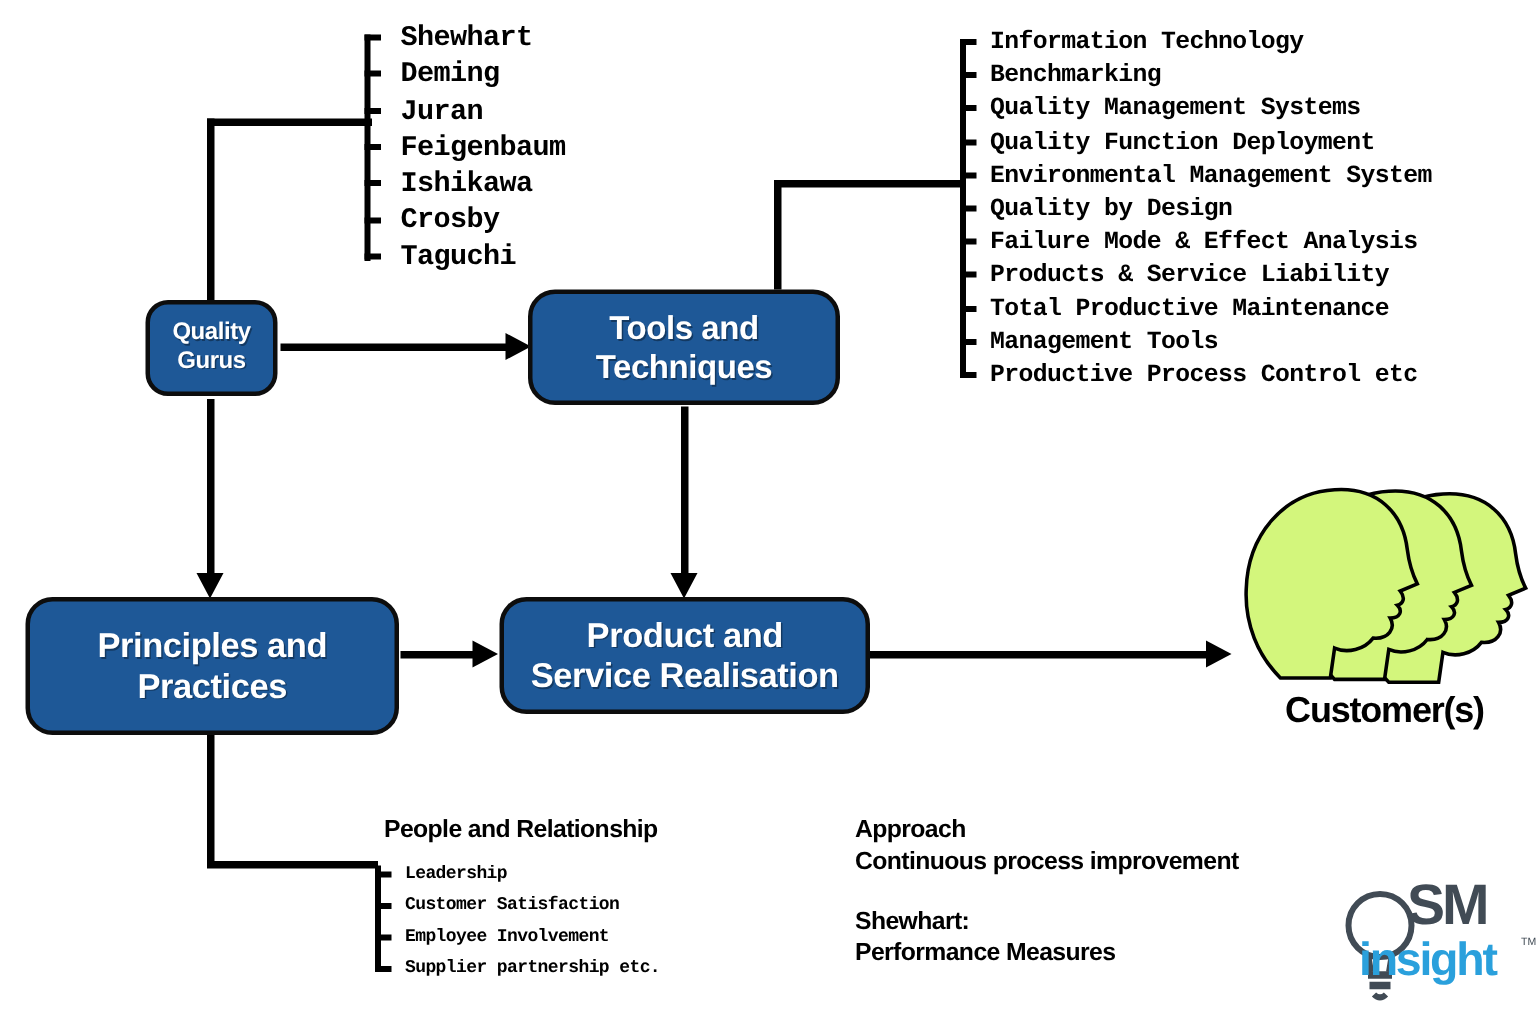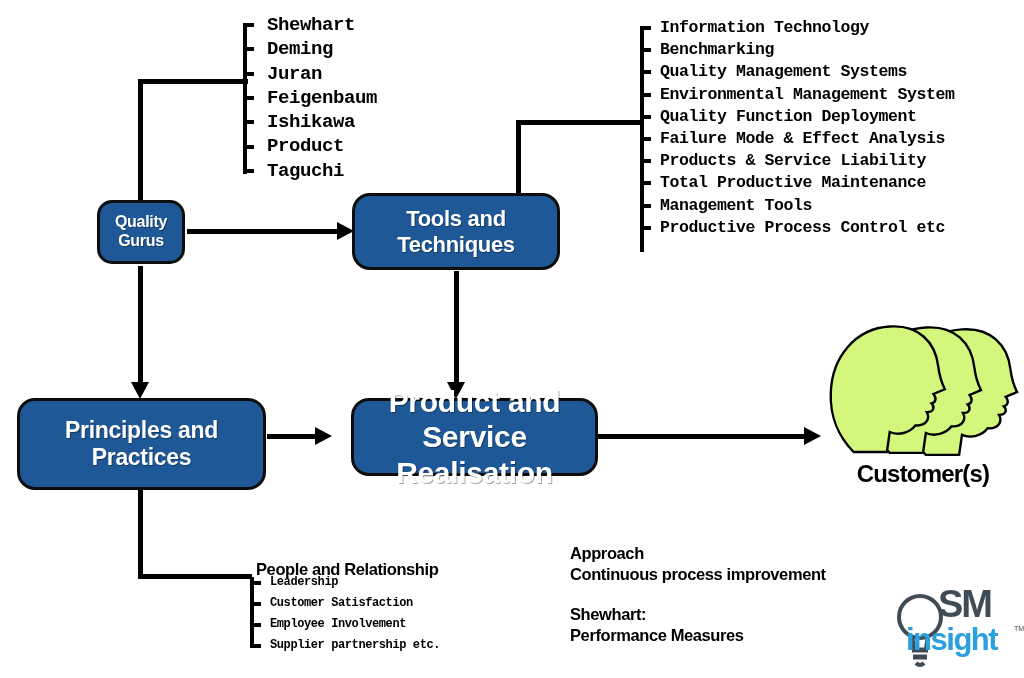--- a/index.html
+++ b/index.html
@@ -92,38 +92,39 @@
   <div class="ln" style="left:243px; top:23px; width:4px; height:151px;"></div>
   <div class="ln" style="left:640px; top:26px; width:4px; height:226px;"></div>
   <div class="ln" style="left:250px; top:577px; width:4px; height:70px;"></div>
 
   <div class="blist gurus-list" style="left:267px; top:13px;">
       <div class="li">Shewhart</div>
       <div class="li">Deming</div>
       <div class="li">Juran</div>
       <div class="li">Feigenbaum</div>
       <div class="li">Ishikawa</div>
-      <div class="li">Product</div>
+      <div class="li">Crosby</div>
       <div class="li">Taguchi</div>
     </div>
 
   <div class="blist tools-list" style="left:660px; top:17px;">
       <div class="li">Information Technology</div>
       <div class="li">Benchmarking</div>
       <div class="li">Quality Management Systems</div>
+      <div class="li">Quality Function Deployment</div>
       <div class="li">Environmental Management System</div>
-      <div class="li">Quality Function Deployment</div>
+      <div class="li">Quality by Design</div>
       <div class="li">Failure Mode &amp; Effect Analysis</div>
       <div class="li">Products &amp; Service Liability</div>
       <div class="li">Total Productive Maintenance</div>
       <div class="li">Management Tools</div>
       <div class="li">Productive Process Control etc</div>
     </div>
 
-  <div class="plain-text" style="left:256px; top:560px; font-size:16.5px;">People and Relationship</div>
+  <div class="plain-text" style="left:256px; top:544px; font-size:16.5px;">People and Relationship</div>
 
   <div class="blist people-list" style="left:270px; top:572px;">
       <div class="li">Leadership</div>
       <div class="li">Customer Satisfaction</div>
       <div class="li">Employee Involvement</div>
       <div class="li">Supplier partnership etc.</div>
     </div>
 
   <div class="bbox" style="left:97px; top:200px; width:88px; height:64px; font-size:16px; border-radius:15px;">
     <span>Quality</span>
@@ -133,21 +134,21 @@
   <div class="bbox" style="left:352px; top:193px; width:208px; height:77px; font-size:22px;">
     <span>Tools and</span>
     <span>Techniques</span>
   </div>
 
   <div class="bbox" style="left:17px; top:398px; width:249px; height:92px; font-size:23px;">
     <span>Principles and</span>
     <span>Practices</span>
   </div>
 
-  <div class="bbox" style="left:351px; top:398px; width:247px; height:78px; font-size:30px;">
+  <div class="bbox" style="left:333px; top:398px; width:247px; height:78px; font-size:23px;">
     <span>Product and</span>
     <span>Service Realisation</span>
   </div>
 
   <svg class="heads-svg" style="left:827px; top:311px;" width="192" height="147" viewBox="0 0 202 154">
     <path class="head" transform="translate(76,3)" d="M28,148 C12,132 3,110 4,86 C5,48 30,18 66,16 C96,14 114,32 117,58 C118,66 120,74 124,82 L112,87 C116,92 114,96 110,97 C114,101 112,106 105,106 C109,113 104,121 93,120 C87,128 75,131 66,127 L63,148 Z"></path>
     <path class="head" transform="translate(38,1)" d="M28,148 C12,132 3,110 4,86 C5,48 30,18 66,16 C96,14 114,32 117,58 C118,66 120,74 124,82 L112,87 C116,92 114,96 110,97 C114,101 112,106 105,106 C109,113 104,121 93,120 C87,128 75,131 66,127 L63,148 Z"></path>
     <path class="head" d="M28,148 C12,132 3,110 4,86 C5,48 30,18 66,16 C96,14 114,32 117,58 C118,66 120,74 124,82 L112,87 C116,92 114,96 110,97 C114,101 112,106 105,106 C109,113 104,121 93,120 C87,128 75,131 66,127 L63,148 Z"></path>
   </svg>
   <div class="plain-text" style="left:828px; top:460px; width:190px; text-align:center; font-size:24px; letter-spacing:-0.8px;">Customer(s)</div>

